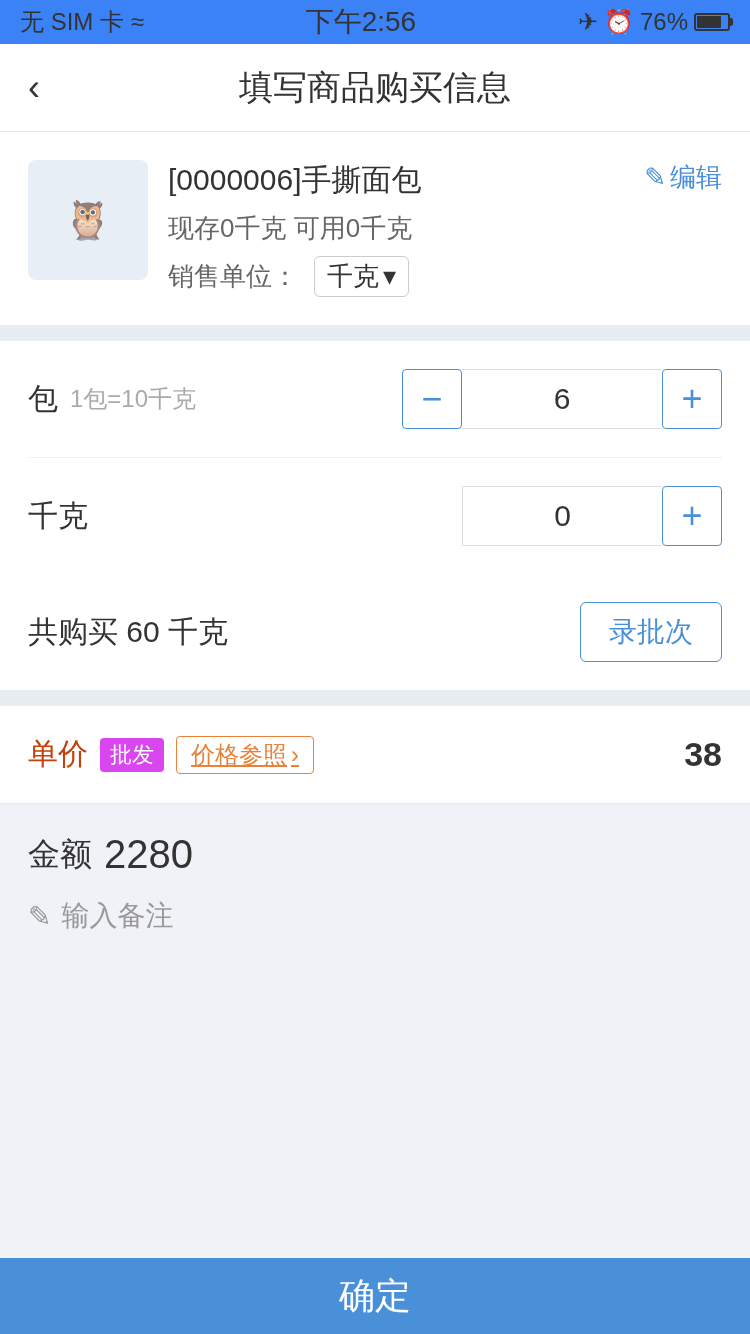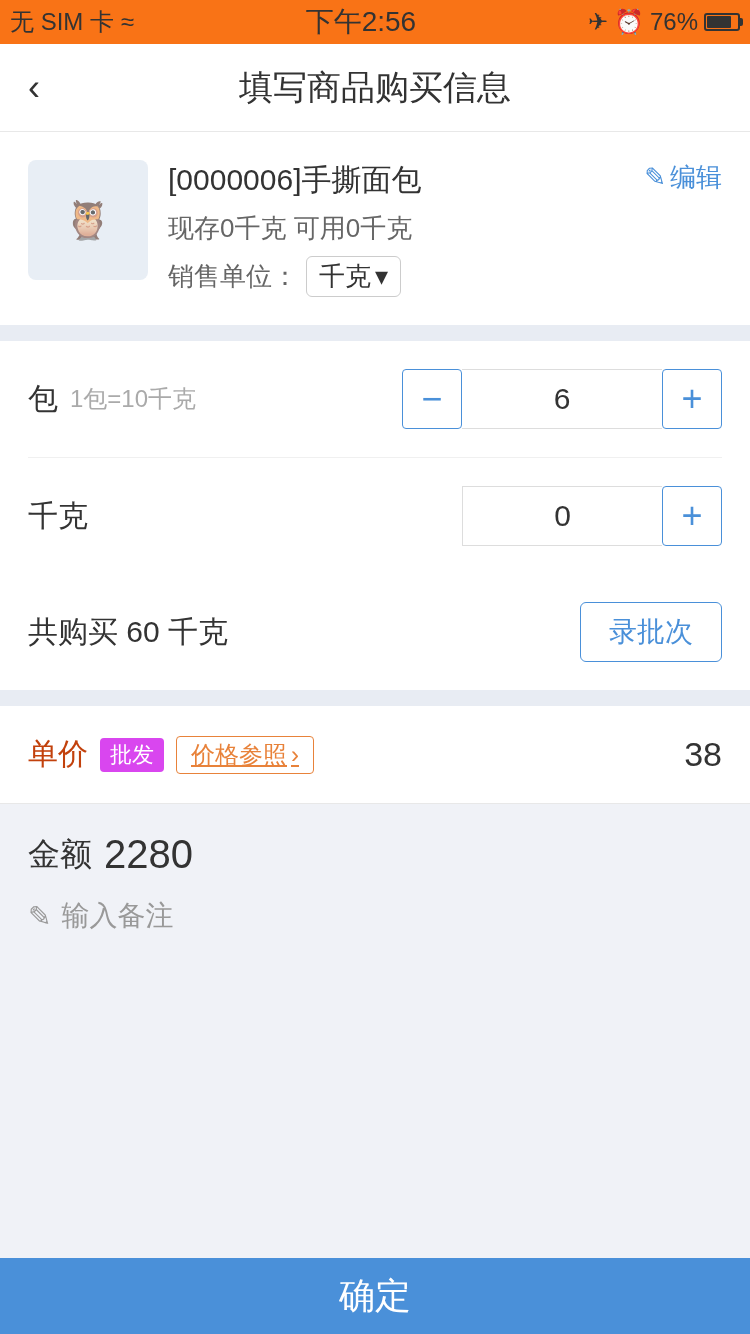--- a/index.html
+++ b/index.html
@@ -10,25 +10,25 @@
       font-family: -apple-system, "PingFang SC", "Helvetica Neue", sans-serif;
       background: #f0f2f7;
       font-size: 28px;
       color: #333;
     }
 
     
     .status-bar {
       width: 750px;
       height: 44px;
-      background: #f97316;
+      background: #3b82f6;
       display: flex;
       align-items: center;
       justify-content: space-between;
-      padding: 0 10px;
+      padding: 0 20px;
       font-size: 24px;
       color: #333;
     }
     .status-left { display: flex; align-items: center; gap: 8px; }
     .status-center { font-size: 28px; font-weight: 500; }
     .status-right { display: flex; align-items: center; gap: 6px; font-size: 24px; }
 
     
     .nav-bar {
       width: 750px;
@@ -89,21 +89,21 @@
     .product-stock {
       font-size: 26px;
       color: #666;
       margin-bottom: 10px;
     }
     .product-unit {
       font-size: 26px;
       color: #666;
       display: flex;
       align-items: center;
-      gap: 8px;
+      gap: 16px;
     }
     .unit-select {
       border: 1px solid #ccc;
       border-radius: 6px;
       padding: 2px 12px;
       font-size: 26px;
       color: #333;
       background: #fff;
       display: inline-flex;
       align-items: center;
@@ -244,21 +244,21 @@
       border-radius: 4px;
       padding: 2px 14px;
       display: flex;
       align-items: center;
       gap: 4px;
       text-decoration: underline;
     }
     .price-value {
       font-size: 34px;
       color: #333;
-      font-weight: 400;
+      font-weight: 700;
       text-align: right;
     }
 
     
     .amount-section {
       background: #f0f2f7;
       padding: 28px;
       border-top: 1px solid #e8e8e8;
     }
     .amount-row {

